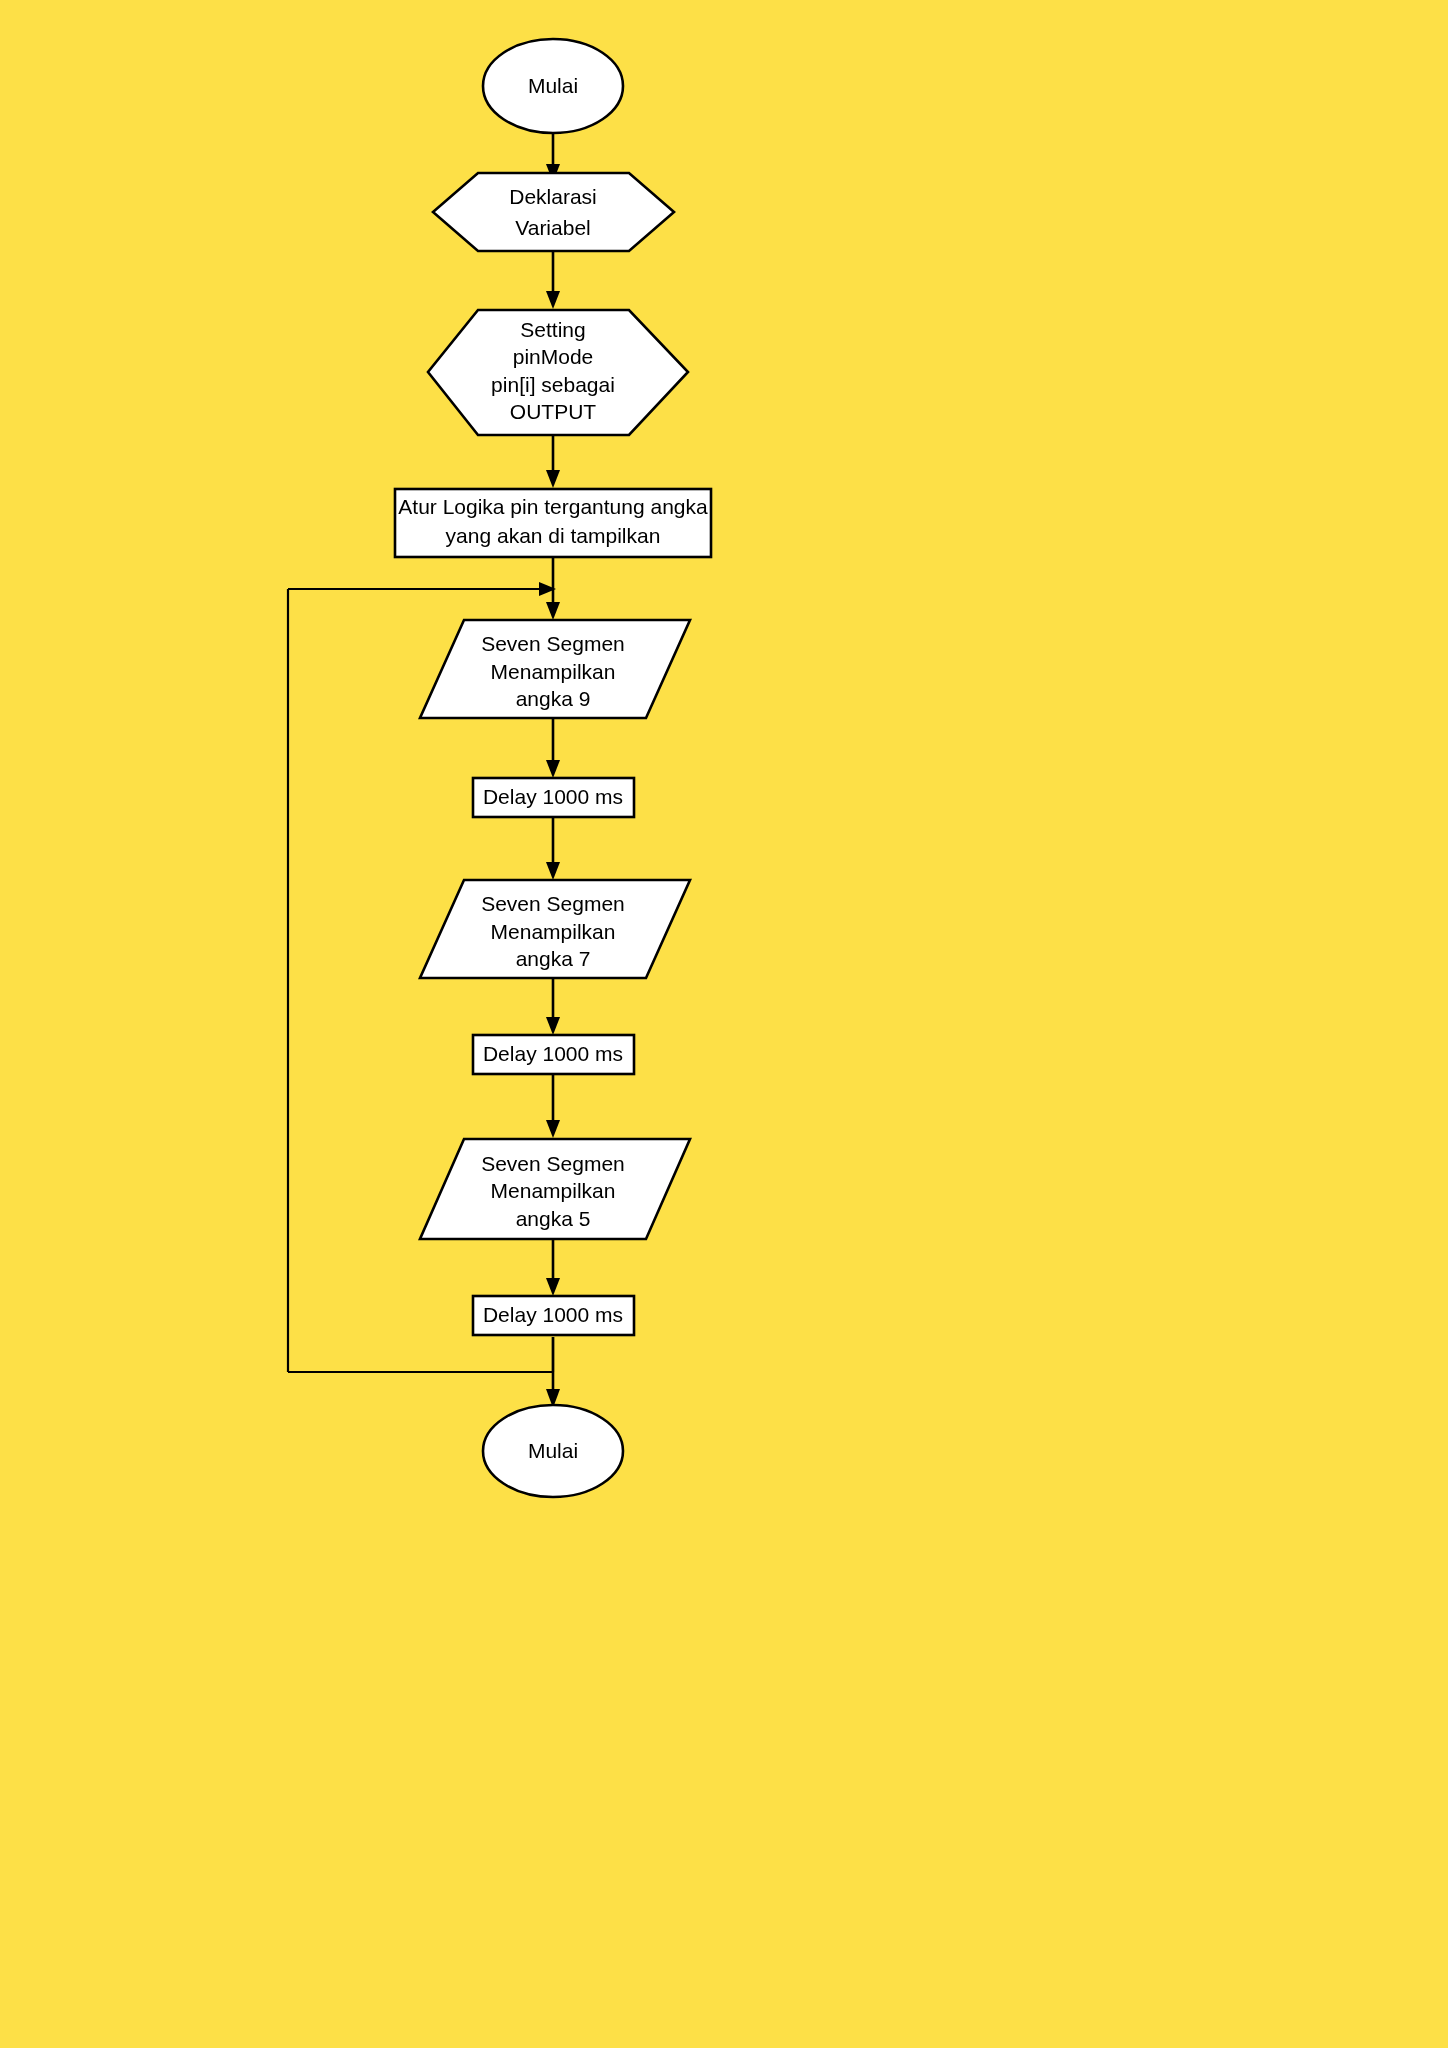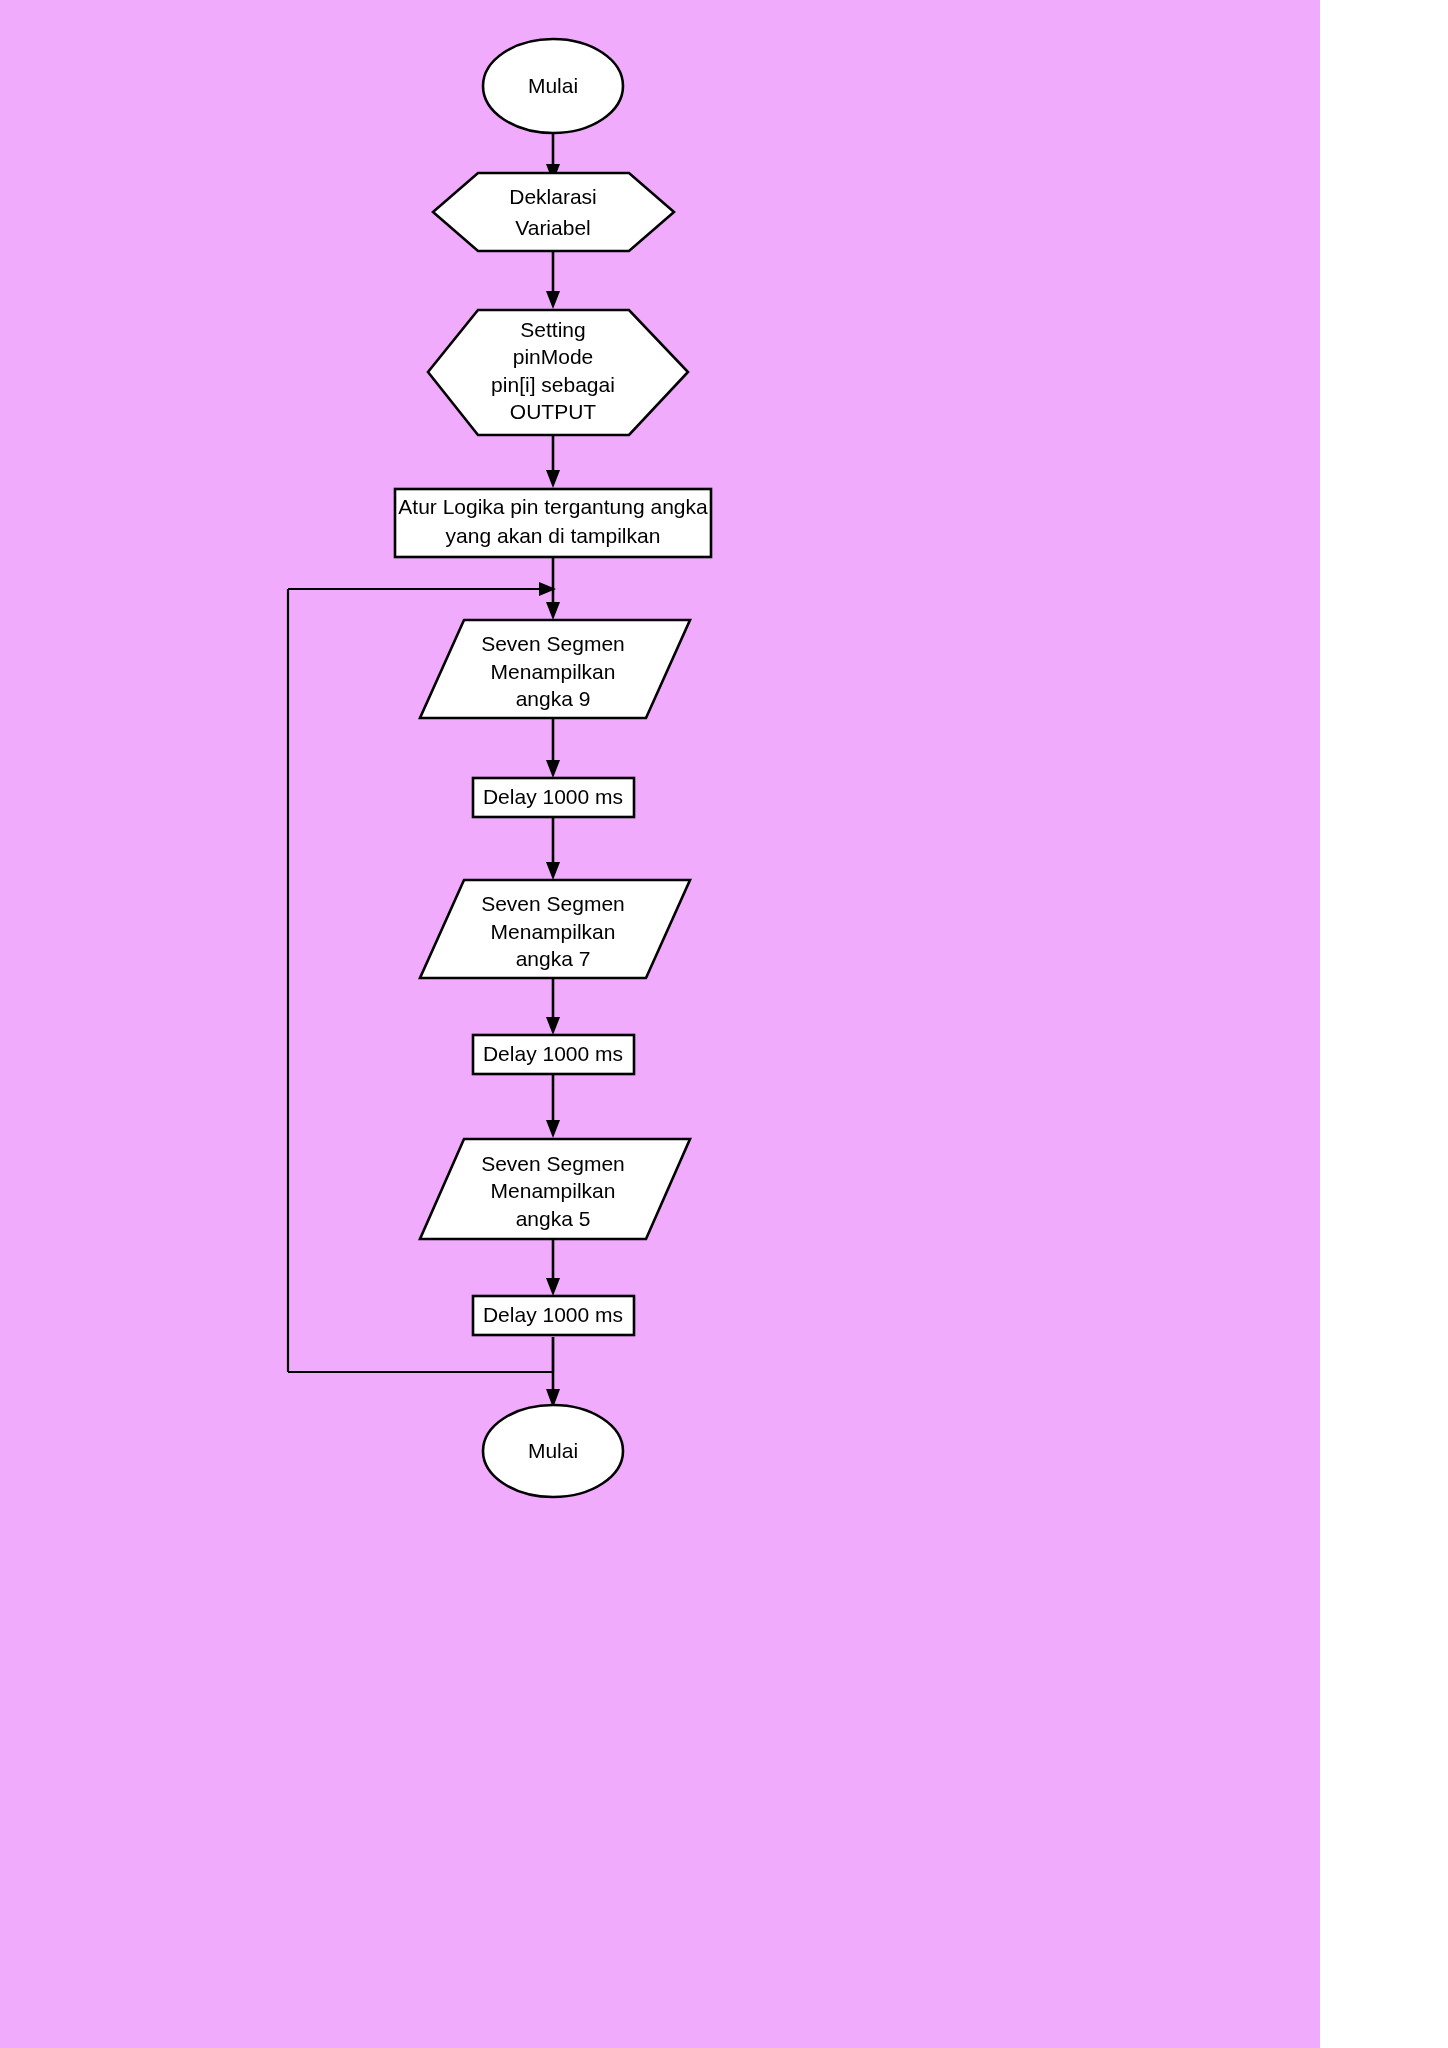--- a/index.html
+++ b/index.html
@@ -9,23 +9,23 @@
     background: #ffffff;
   }
   body {
     width: 1448px;
     height: 2048px;
     font-family: "Liberation Sans", sans-serif;
     overflow: hidden;
   }
   #flow-root {
     position: relative;
-    width: 1320px;
+    width: 1448px;
     height: 2048px;
-    background: #f0abfc;
+    background: #fde047;
   }
   svg#flow-svg {
     position: absolute;
     top: 0;
     left: 0;
     width: 1448px;
     height: 2048px;
     display: block;
   }
   .shape {

